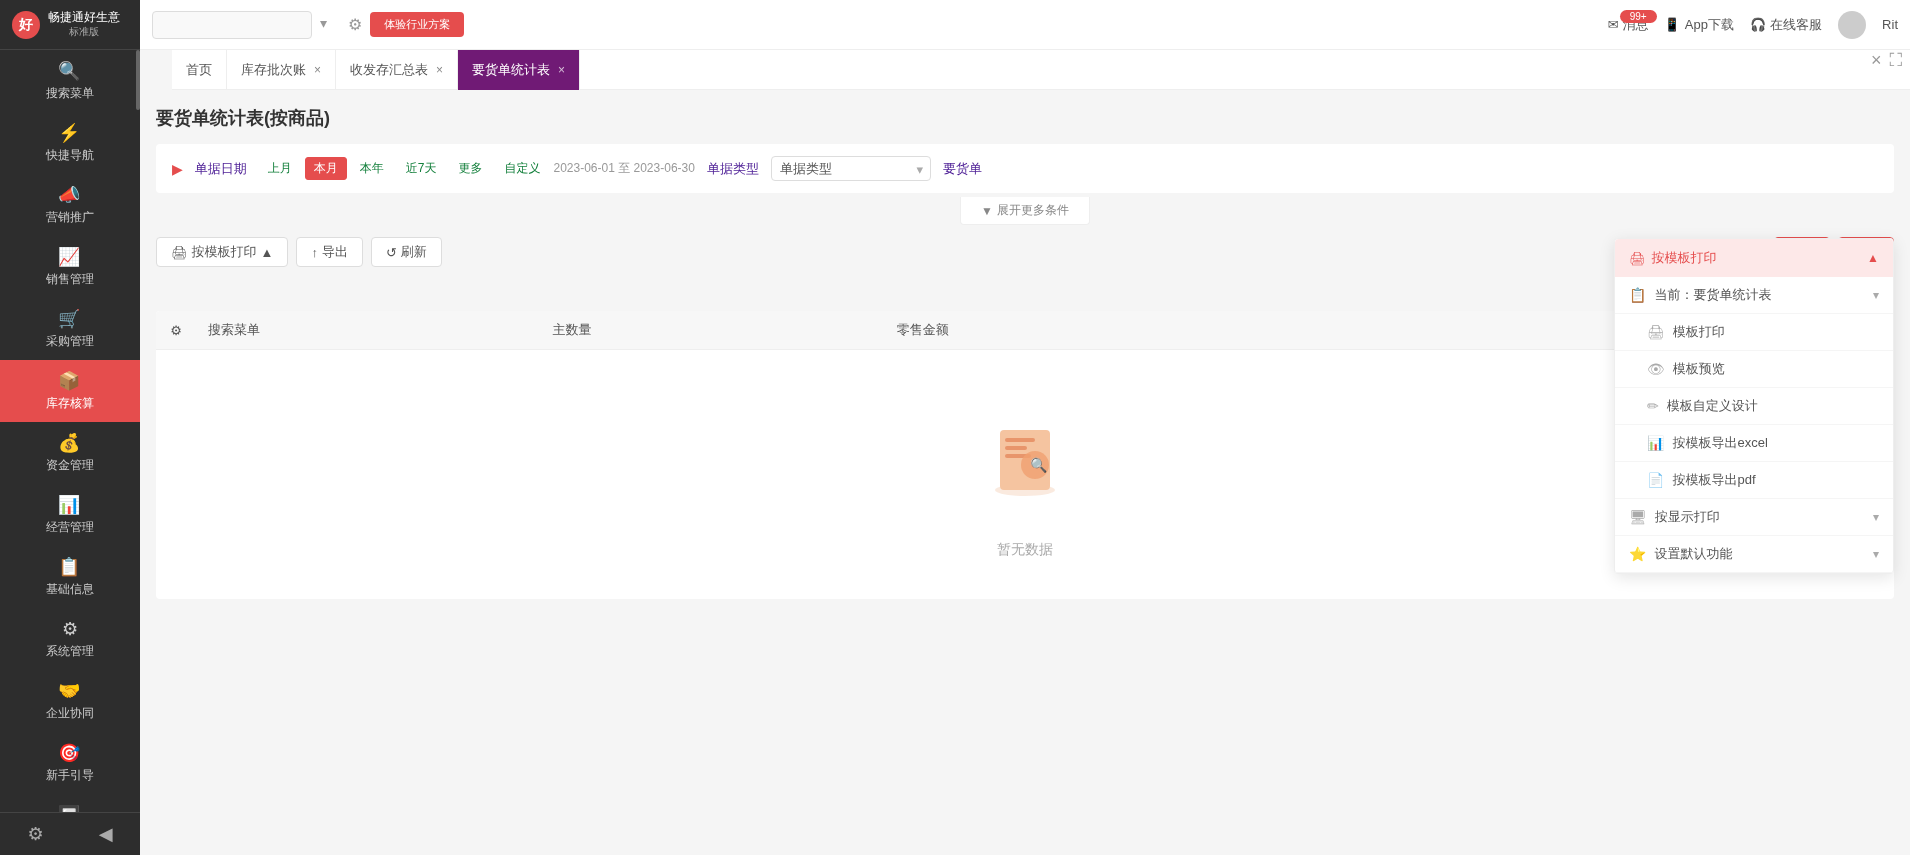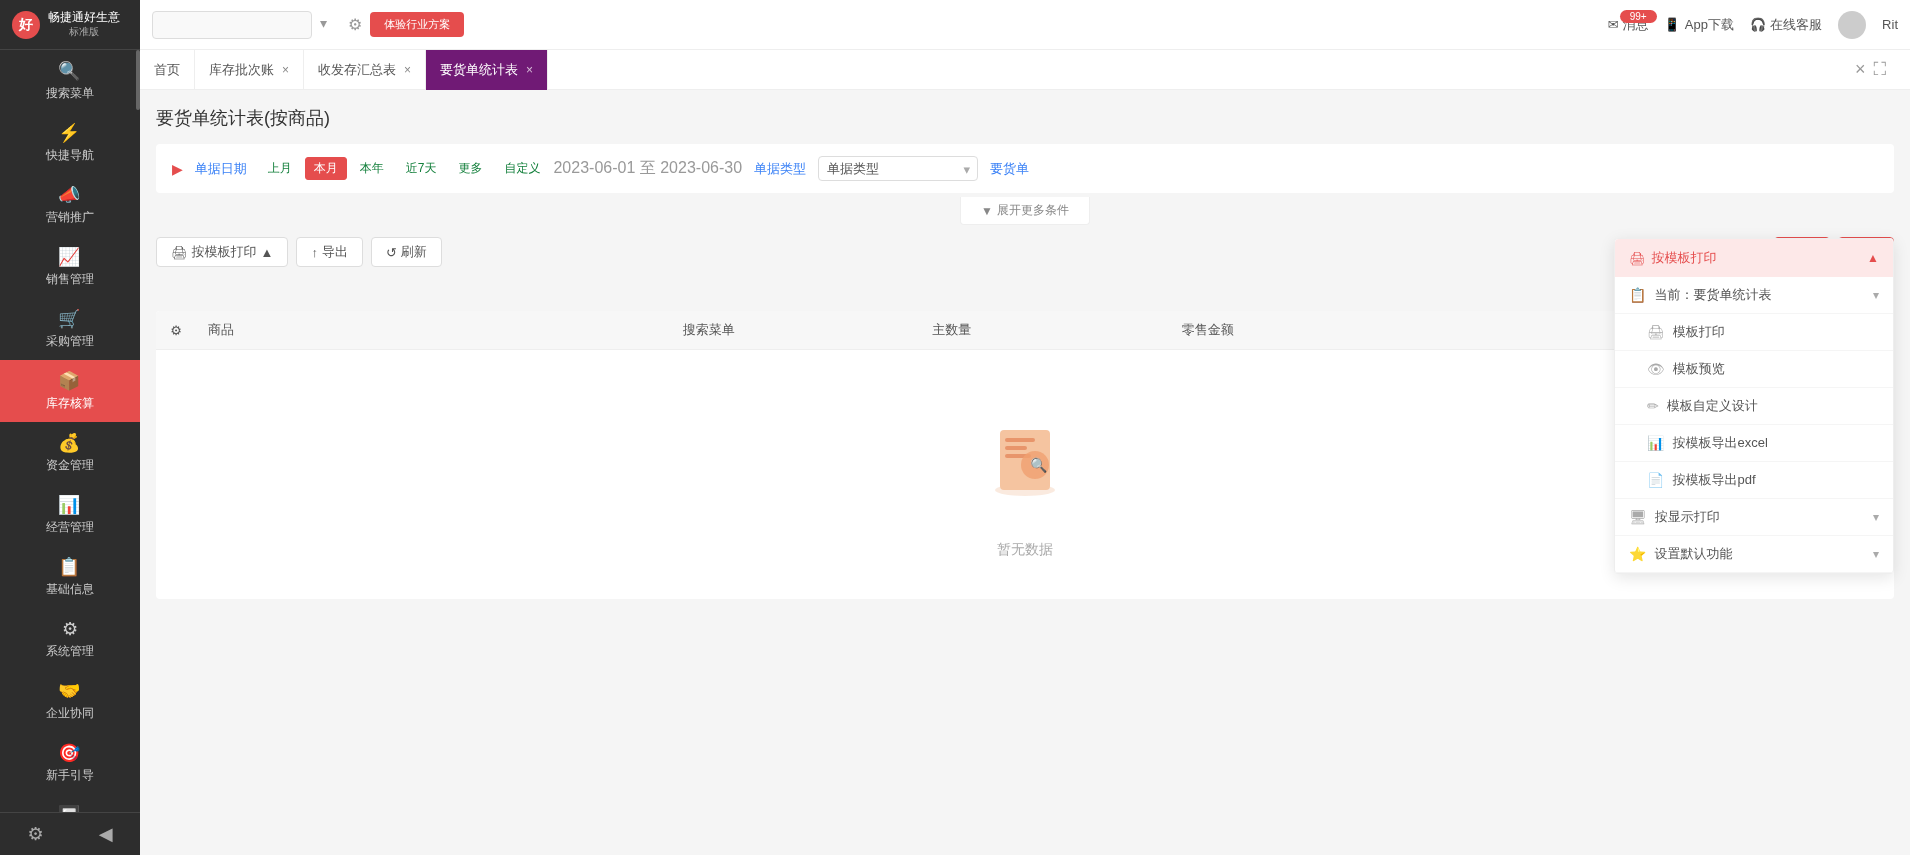--- a/index.html
+++ b/index.html
@@ -150,24 +150,25 @@
       border-radius: 50%;
       background: #ccc;
     }
     .username { color: #555; font-size: 13px; }
 
     
     .tabs-bar {
       height: 40px;
       background: #fff;
       display: flex;
-      align-items: center;
-      padding: 0 16px 0 0;
+      align-items: flex-start;
+      padding: 0 0 0 0;
       border-bottom: 1px solid #eee;
       flex-shrink: 0;
+      margin-left: 32px;
     }
     .tab {
       height: 40px;
       display: flex;
       align-items: center;
       padding: 0 14px;
       font-size: 13px;
       color: #555;
       cursor: pointer;
       border-right: 1px solid #eee;
@@ -205,21 +206,21 @@
       flex: 1;
       background: #f5f5f5;
       overflow: auto;
       padding: 16px;
       position: relative;
     }
 
     
     .page-title {
       font-size: 18px;
-      font-weight: normal;
+      font-weight: bold;
       color: #333;
       margin-bottom: 14px;
     }
 
     
     .filter-card {
       background: #fff;
       border-radius: 4px;
       padding: 12px 16px;
       margin-bottom: 12px;
@@ -251,36 +252,36 @@
       gap: 4px;
       white-space: nowrap;
       width: 130px;
     }
     .filter-arrow {
       color: #e54d4d;
       font-size: 14px;
       cursor: pointer;
       flex-shrink: 0;
     }
-    .filter-label { color: #3b82f6; font-size: 13px; white-space: nowrap; }
+    .filter-label { color: #4c1d95; font-size: 13px; white-space: nowrap; }
     .date-pills { display: flex; gap: 4px; align-items: center; }
     .date-pill {
       padding: 2px 8px;
       border-radius: 3px;
       cursor: pointer;
       font-size: 12px;
       color: #15803d;
       border: 1px solid transparent;
     }
     .date-pill.active {
       background: #e54d4d;
       color: #fff;
       border-color: #e54d4d;
     }
-    .date-range-text { font-size: 16px; color: #999; }
+    .date-range-text { font-size: 12px; color: #999; }
     .filter-select {
       border: 1px solid #ddd;
       border-radius: 4px;
       padding: 4px 24px 4px 8px;
       font-size: 13px;
       color: #555;
       background: #fff;
       appearance: none;
       min-width: 160px;
       cursor: pointer;
@@ -605,21 +606,20 @@
       </button>
       <div class="toolbar-spacer"></div>
       <button class="toolbar-icon-btn">···</button>
       <button class="toolbar-btn primary">查询</button>
       <button class="toolbar-btn outline-red">设置</button>
     </div>
 
     <div class="data-table">
       <div class="table-header">
         <div class="table-col col-settings">⚙</div>
-        <div class="table-col col-goods">商品</div>
         <div class="table-col col-unit">搜索菜单</div>
         <div class="table-col col-qty">主数量</div>
         <div class="table-col col-amount">零售金额</div>
         <div class="table-col col-rest"></div>
       </div>
 
       <div class="empty-state">
         <div class="empty-icon">
           
           <svg width="100" height="100" viewBox="0 0 100 100" fill="none" xmlns="http://www.w3.org/2000/svg">

